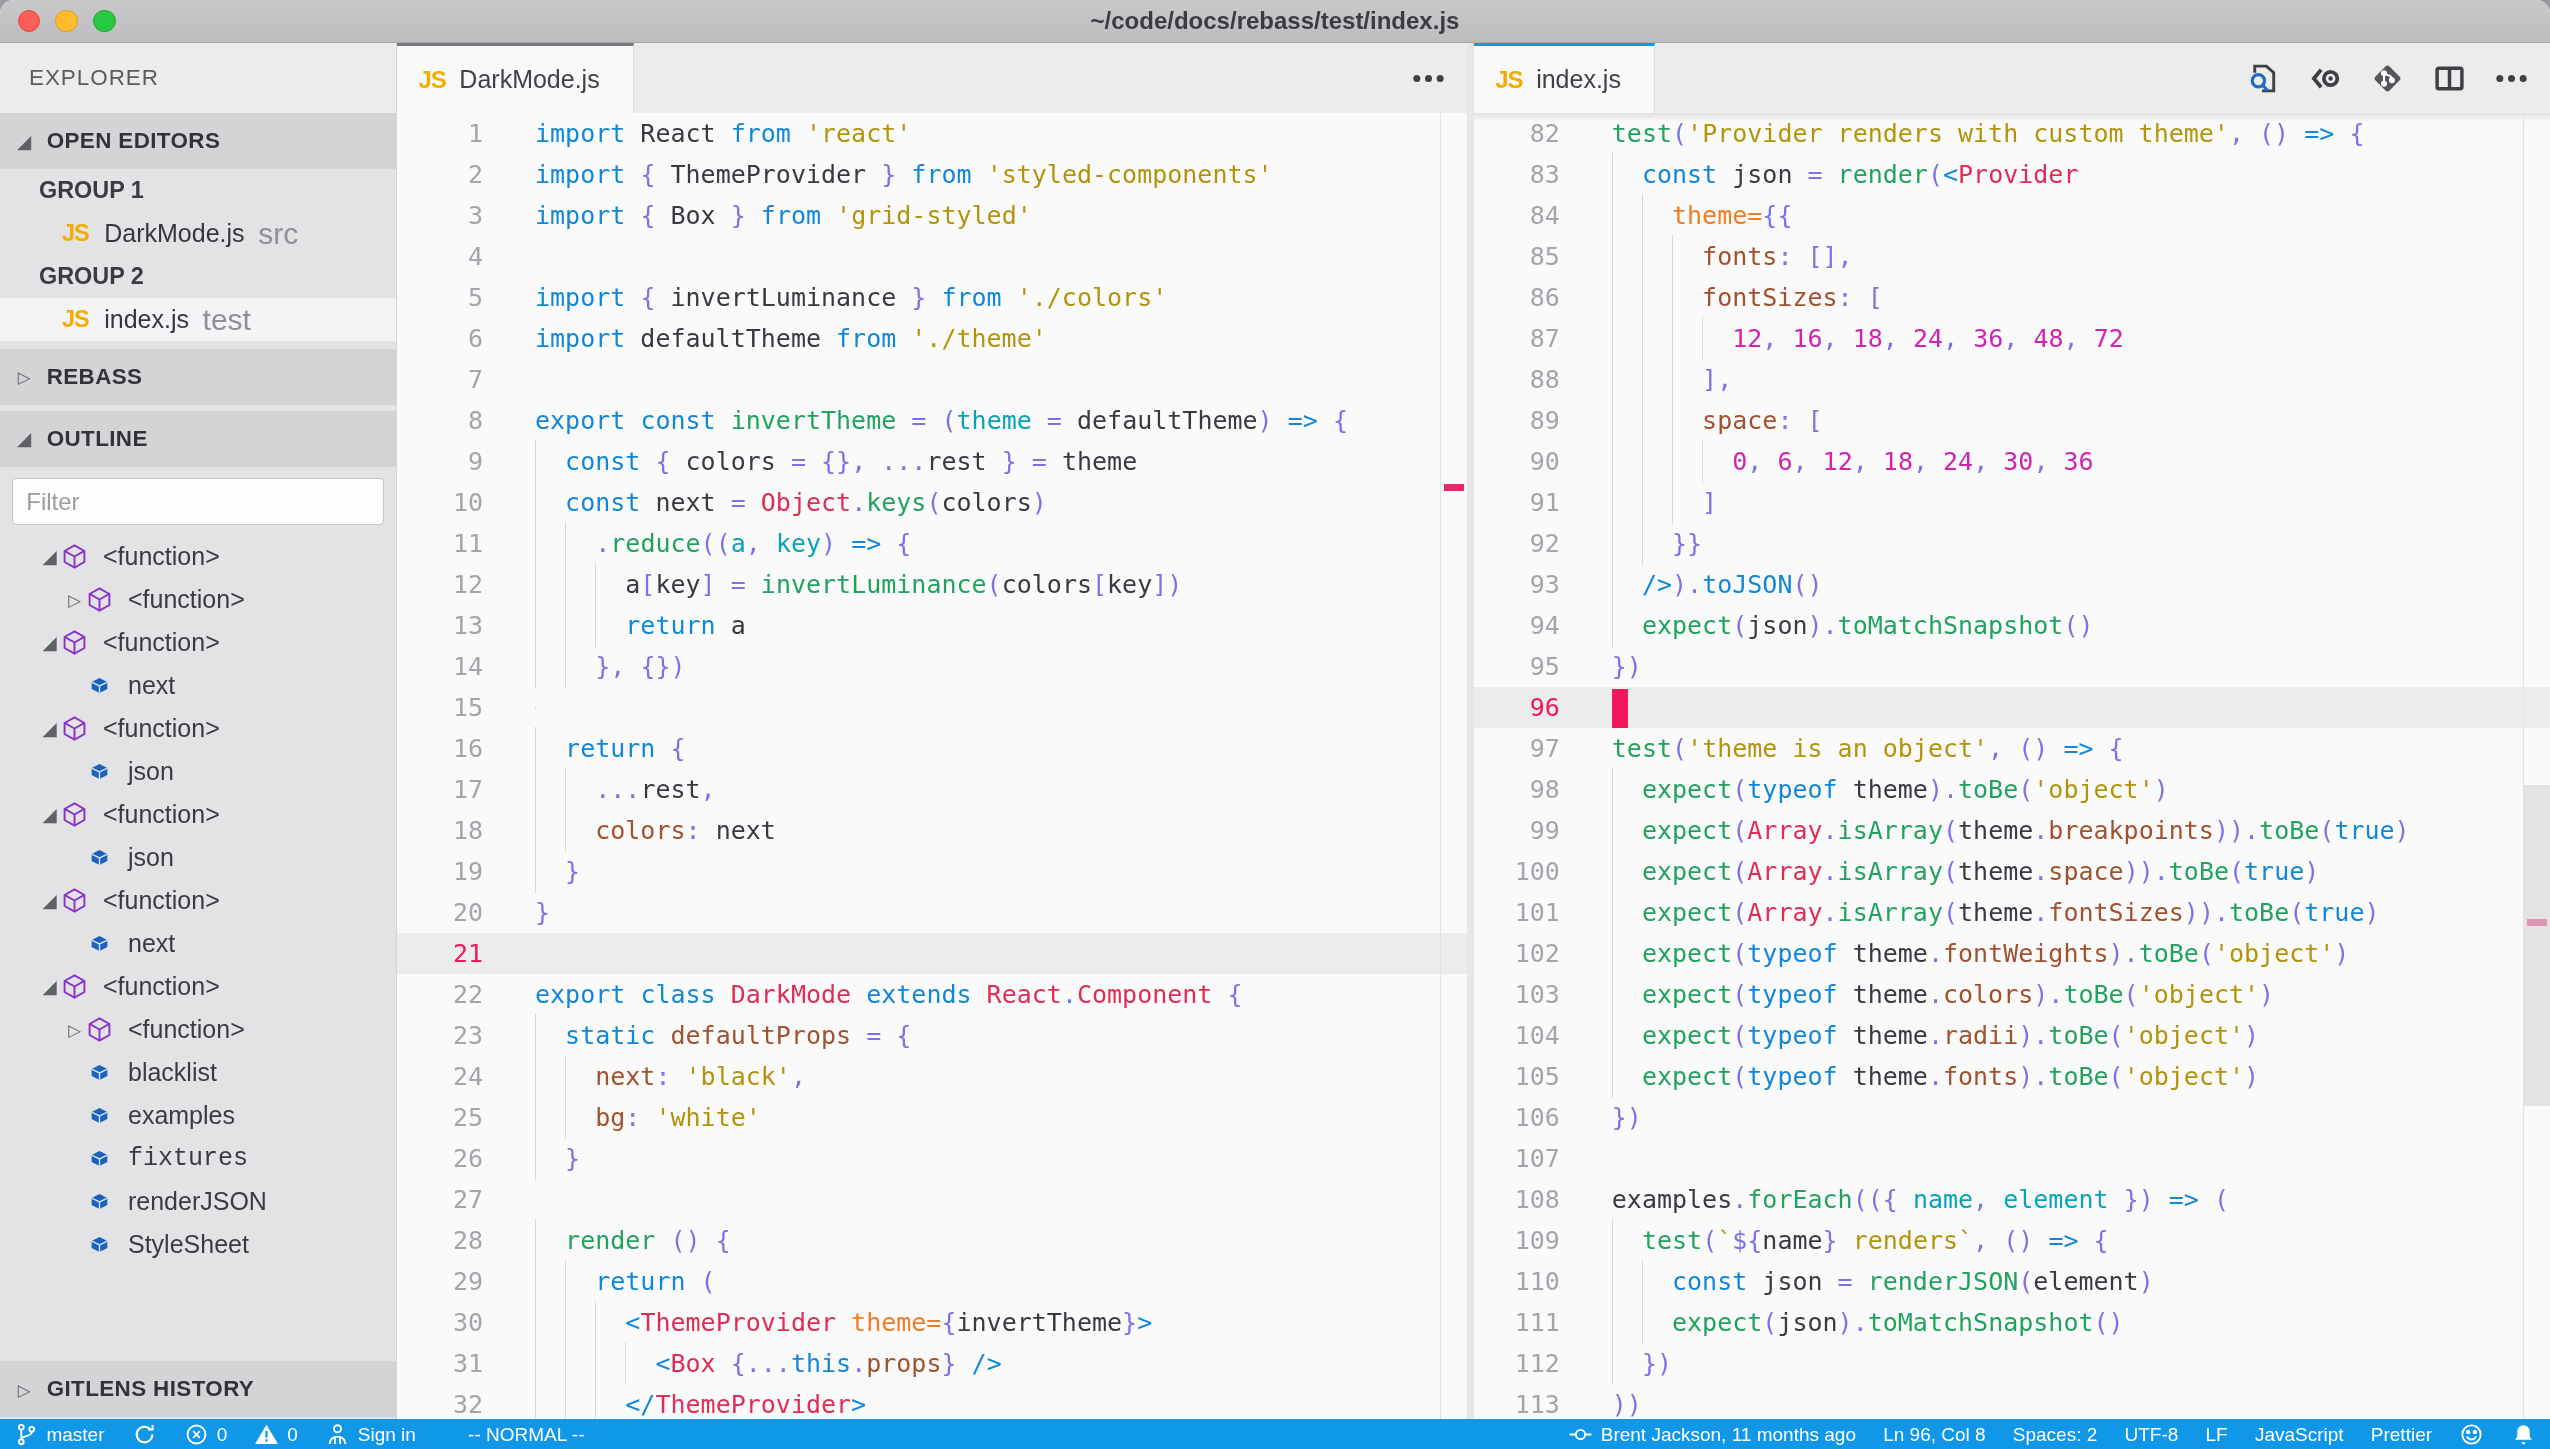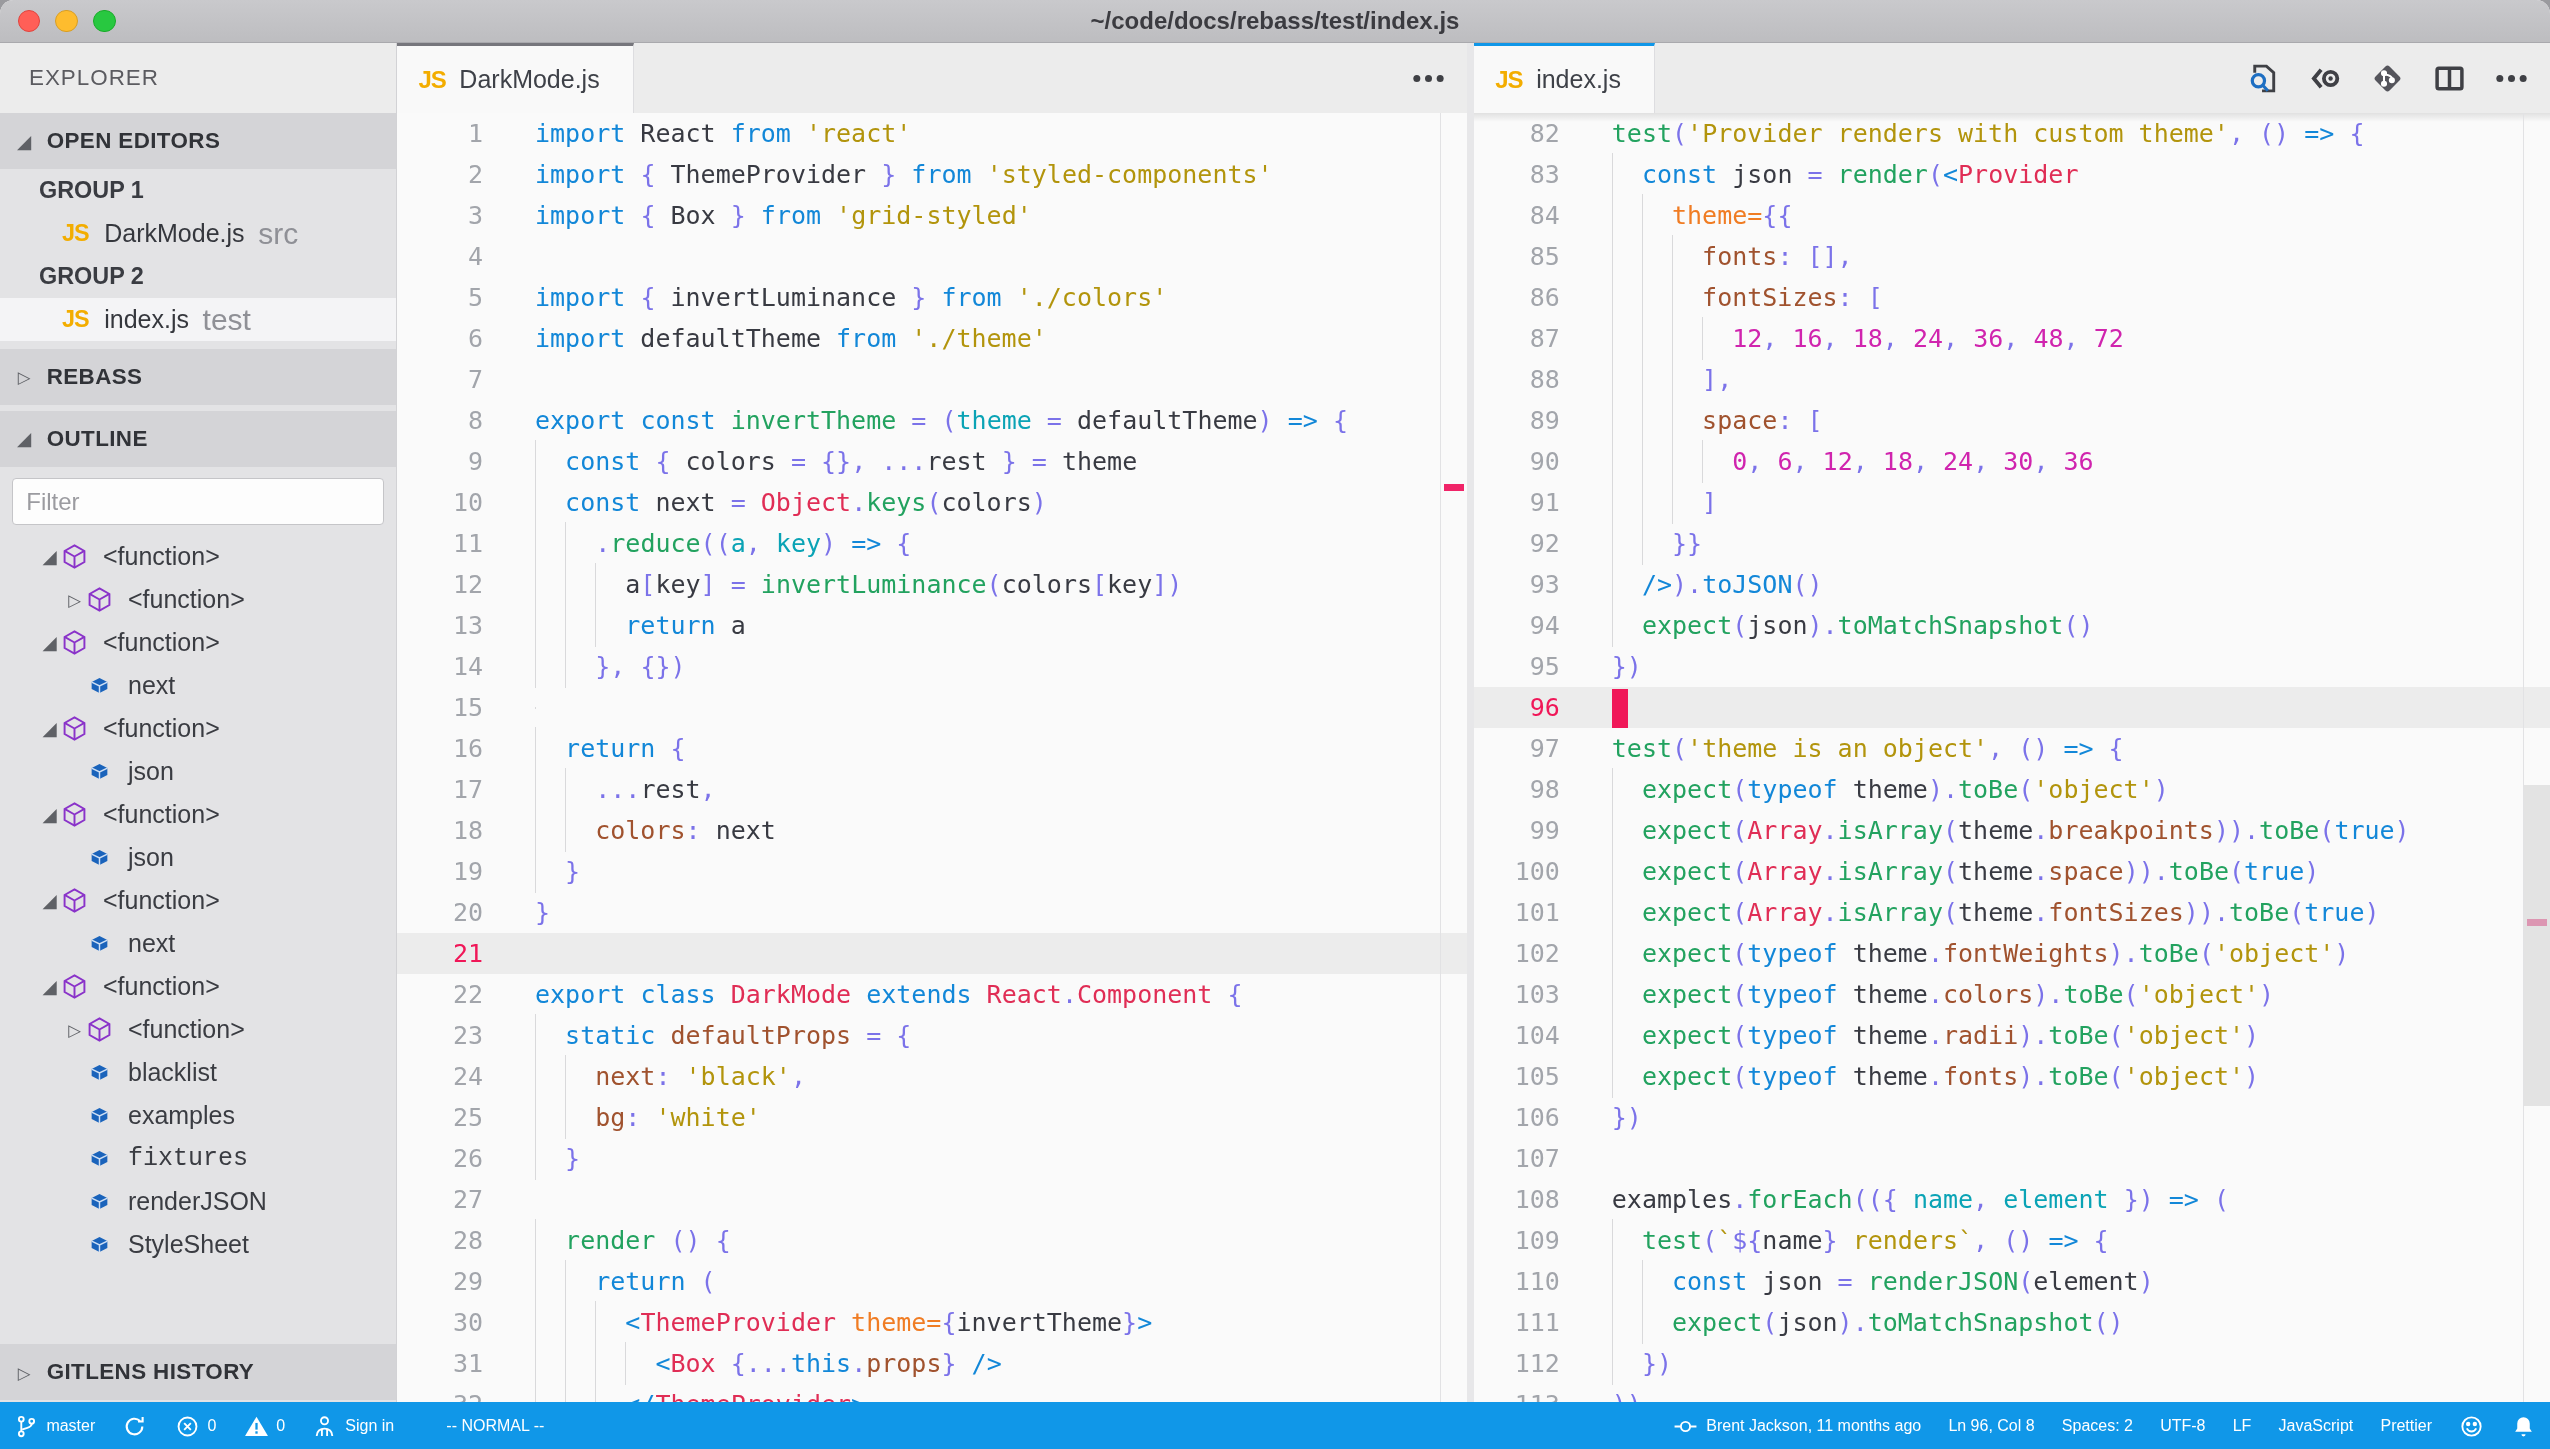--- a/index.html
+++ b/index.html
@@ -70,21 +70,21 @@
   .t-k{color:var(--tk-k);} .t-s{color:var(--tk-s);} .t-f{color:var(--tk-f);}
   .t-c{color:var(--tk-c);} .t-p{color:var(--tk-p);} .t-u{color:var(--tk-u);}
   .t-m{color:var(--tk-m);} .t-v{color:var(--tk-v);} .t-a{color:var(--tk-a);}
   .t-d{color:var(--tk-d);}
 
   .ruler{position:absolute;top:0;bottom:0;right:0;width:27px;border-left:1px solid #e2e2e4;z-index:4;}
   .ruler .mark{position:absolute;left:2.9px;right:2.9px;height:6.8px;}
   .ruler .slider{position:absolute;left:0;right:0;background:rgba(90,90,95,.14);}
 
   
-  .statusbar{height:48px;flex:none;background:var(--accent);color:#fff;display:flex;align-items:center;font-size:16px;justify-content:space-between;}
+  .statusbar{height:31px;flex:none;background:var(--accent);color:#fff;display:flex;align-items:center;font-size:19px;justify-content:space-between;}
   .sb-side{display:flex;align-items:center;height:100%;}
   .sb-item{display:flex;align-items:center;height:100%;padding:0 13.6px;gap:7.8px;white-space:nowrap;}
   .sb-item.wide{margin-left:25px;}
   .sb-icon{width:25px;height:25px;display:block;}
   .sb-icon svg{width:100%;height:100%;display:block;}
 </style>
 </head>
 <body>
 
 <div class="window">

